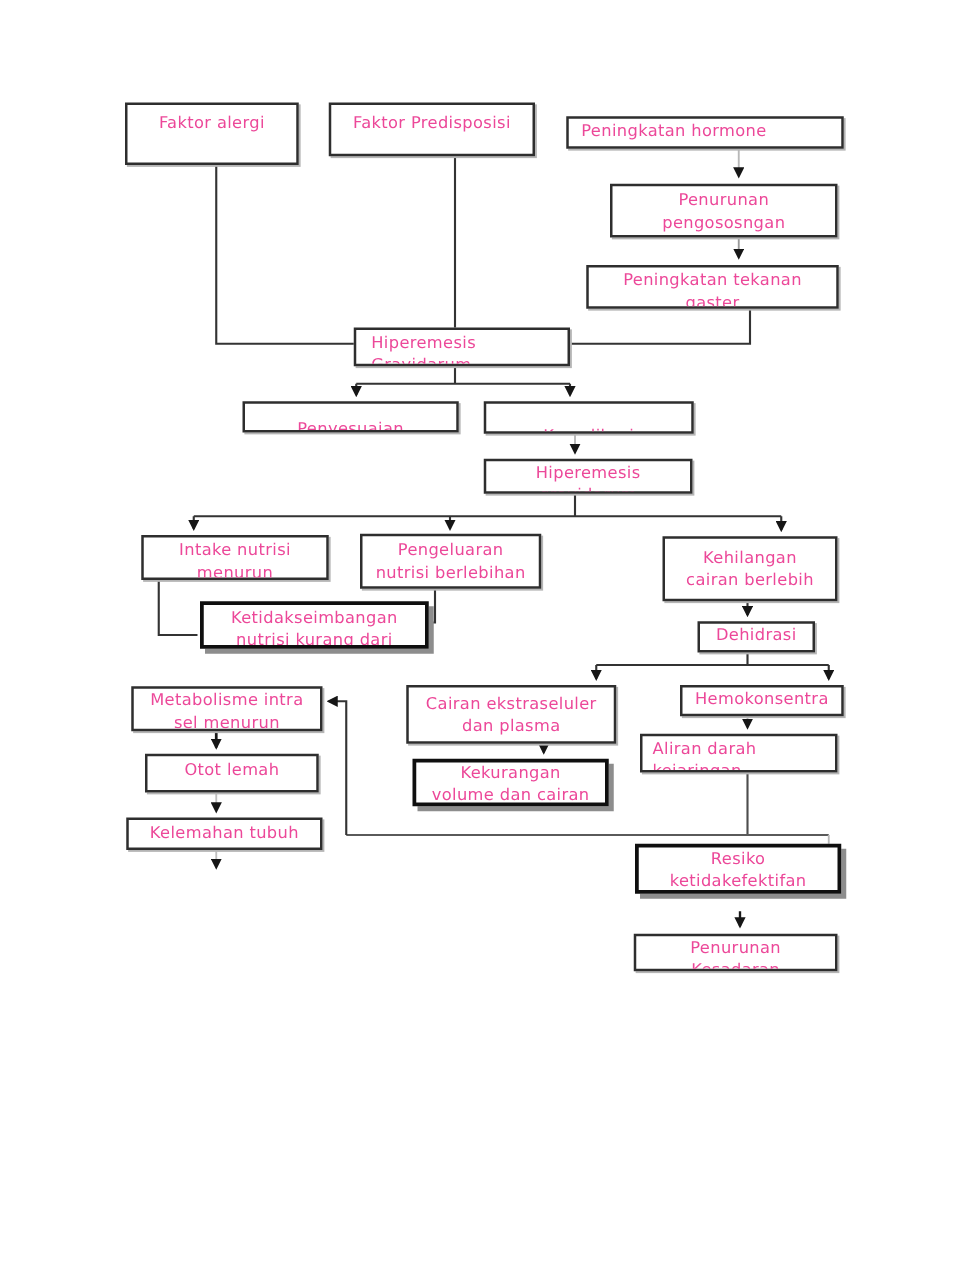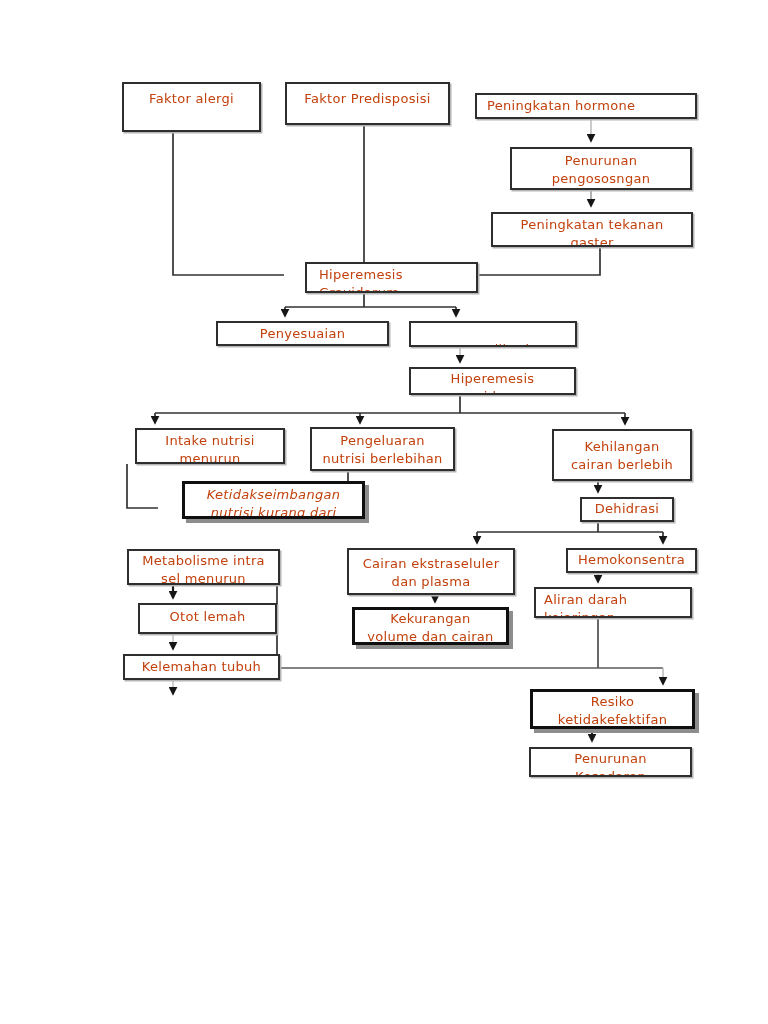--- a/index.html
+++ b/index.html
@@ -10,27 +10,26 @@
     font-family:"DejaVu Sans","Liberation Sans",sans-serif;
     overflow:hidden;
   }
   #wires{position:absolute;left:0;top:0;width:768px;height:1024px;}
   .node{
     position:absolute;
     box-sizing:border-box;
     background:#ffffff;
     border:2px solid #2e2e2e;
     box-shadow:1.5px 1.5px 0 #b5b5b5;
-    color:#c2410c;
+    color:#ec4899;
     font-size:13px;
     line-height:18px;
     letter-spacing:0.3px;
     text-align:center;
     overflow:hidden;
-    margin-left:22px;
   }
   .node.bold{
     border:3px solid #0f0f0f;
     box-shadow:4px 4px 0 #8d8d8d;
   }
   .node.left{text-align:left;}
   .node > span{display:block;white-space:pre-line;}
 </style>
 </head>
 <body>
@@ -104,21 +103,21 @@
   <div class="node" style="left:469px;top:212px;width:202px;height:35px;padding-top:2px;">
     <span>Peningkatan tekanan
 gaster</span>
     </div>
 
   <div class="node left" style="left:283px;top:262px;width:173px;height:31px;padding-top:2px;padding-left:12px;">
     <span>Hiperemesis
 Gravidarum</span>
     </div>
 
-  <div class="node" style="left:194px;top:321px;width:173px;height:25px;padding-top:2px;">
+  <div class="node" style="left:194px;top:321px;width:173px;height:25px;padding-top:12px;">
     <span>Penyesuaian</span>
     </div>
 
   <div class="node" style="left:387px;top:321px;width:168px;height:26px;padding-top:18px;">
     <span>Komplikasi</span>
     </div>
 
   <div class="node" style="left:387px;top:367px;width:167px;height:28px;padding-top:1px;">
     <span>Hiperemesis
 gravidarum</span>
@@ -132,21 +131,21 @@
   <div class="node" style="left:113px;top:428px;width:150px;height:36px;padding-top:2px;">
     <span>Intake nutrisi
 menurun</span>
     </div>
 
   <div class="node" style="left:530px;top:429px;width:140px;height:52px;padding-top:7px;">
     <span>Kehilangan
 cairan berlebih</span>
     </div>
 
-  <div class="node bold" style="left:160px;top:481px;width:183px;height:38px;padding-top:2px;font-style:italic;">
+  <div class="node bold" style="left:160px;top:481px;width:183px;height:38px;padding-top:2px;">
     <span>Ketidakseimbangan
 nutrisi kurang dari</span>
     </div>
 
   <div class="node" style="left:558px;top:497px;width:94px;height:25px;padding-top:1px;">
     <span>Dehidrasi</span>
     </div>
 
   <div class="node" style="left:105px;top:549px;width:153px;height:36px;padding-top:1px;">
     <span>Metabolisme intra
@@ -174,21 +173,21 @@
 
   <div class="node" style="left:116px;top:603px;width:139px;height:31px;padding-top:3px;">
     <span>Otot lemah</span>
     </div>
 
   <div class="node" style="left:101px;top:654px;width:157px;height:26px;padding-top:2px;">
     <span>Kelemahan tubuh</span>
     </div>
 
 
-  <div class="node bold" style="left:508px;top:689px;width:165px;height:40px;padding-top:1px;">
+  <div class="node bold" style="left:508px;top:675px;width:165px;height:40px;padding-top:1px;">
     <span>Resiko
 ketidakefektifan</span>
     </div>
 
   <div class="node" style="left:507px;top:747px;width:163px;height:30px;padding-top:1px;">
     <span>Penurunan
 Kesadaran</span>
     </div>
 
 </div>

